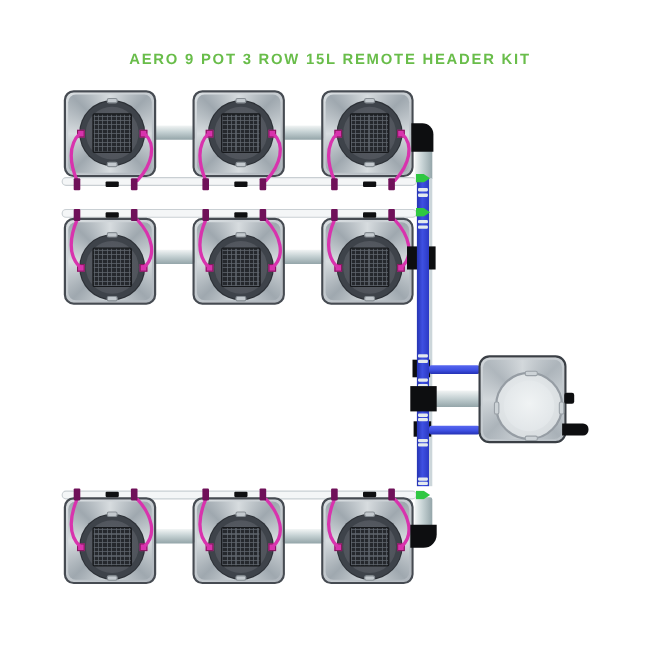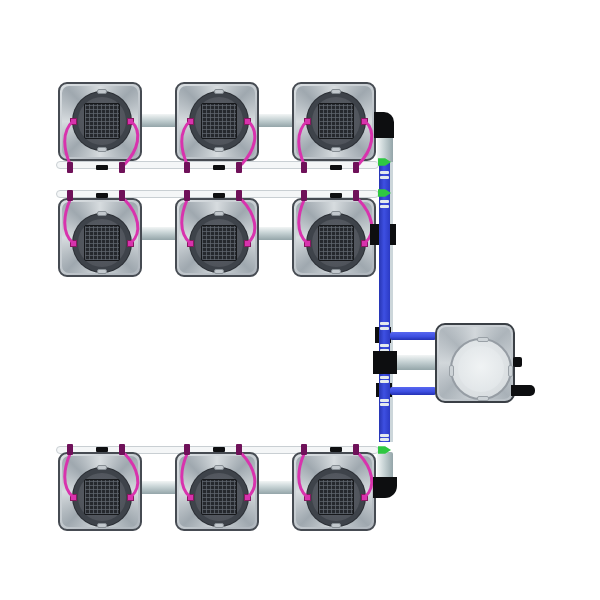--- a/index.html
+++ b/index.html
@@ -73,20 +73,21 @@
   #lid-inner{position:absolute;left:6px;top:6px;width:46px;height:46px;border-radius:50%;
         background:radial-gradient(circle at 50% 45%,#f0f3f4,#dde2e5);}
   .ltab{position:absolute;background:#cdd3d7;border:1px solid #9aa1a7;border-radius:2px;box-sizing:border-box;}
   .nub{position:absolute;background:#0d0e10;border-radius:2px;}
 </style>
 </head>
 <body>
 
 <div id="stage" style="--title_green: #69bd4a; --pipe_blue: #3e50e2; --clip_magenta: #d833ad; --fitting_black: #0d0e10; --valve_green: #2fc742; --rail_white: #f4f6f7; --tank_gray: #b9c0c6;">
 
+  <div id="title">AERO 9 POT 3 ROW 15L REMOTE HEADER KIT</div>
 
   <div id="rows">
       <div class="rail" style="left:56px;top:161px;width:323px;"></div>
       <div class="hpipe" style="left:140px;top:114px;width:37px;"></div>
       <div class="hpipe" style="left:257px;top:114px;width:37px;"></div>
       <div class="pot" style="left:58px;top:82px;">
         <div class="wedges" style=""></div>
         <div class="basket" style="top:8px;">
           <div class="binner" style=""></div>
           <div class="mesh" style=""></div>

